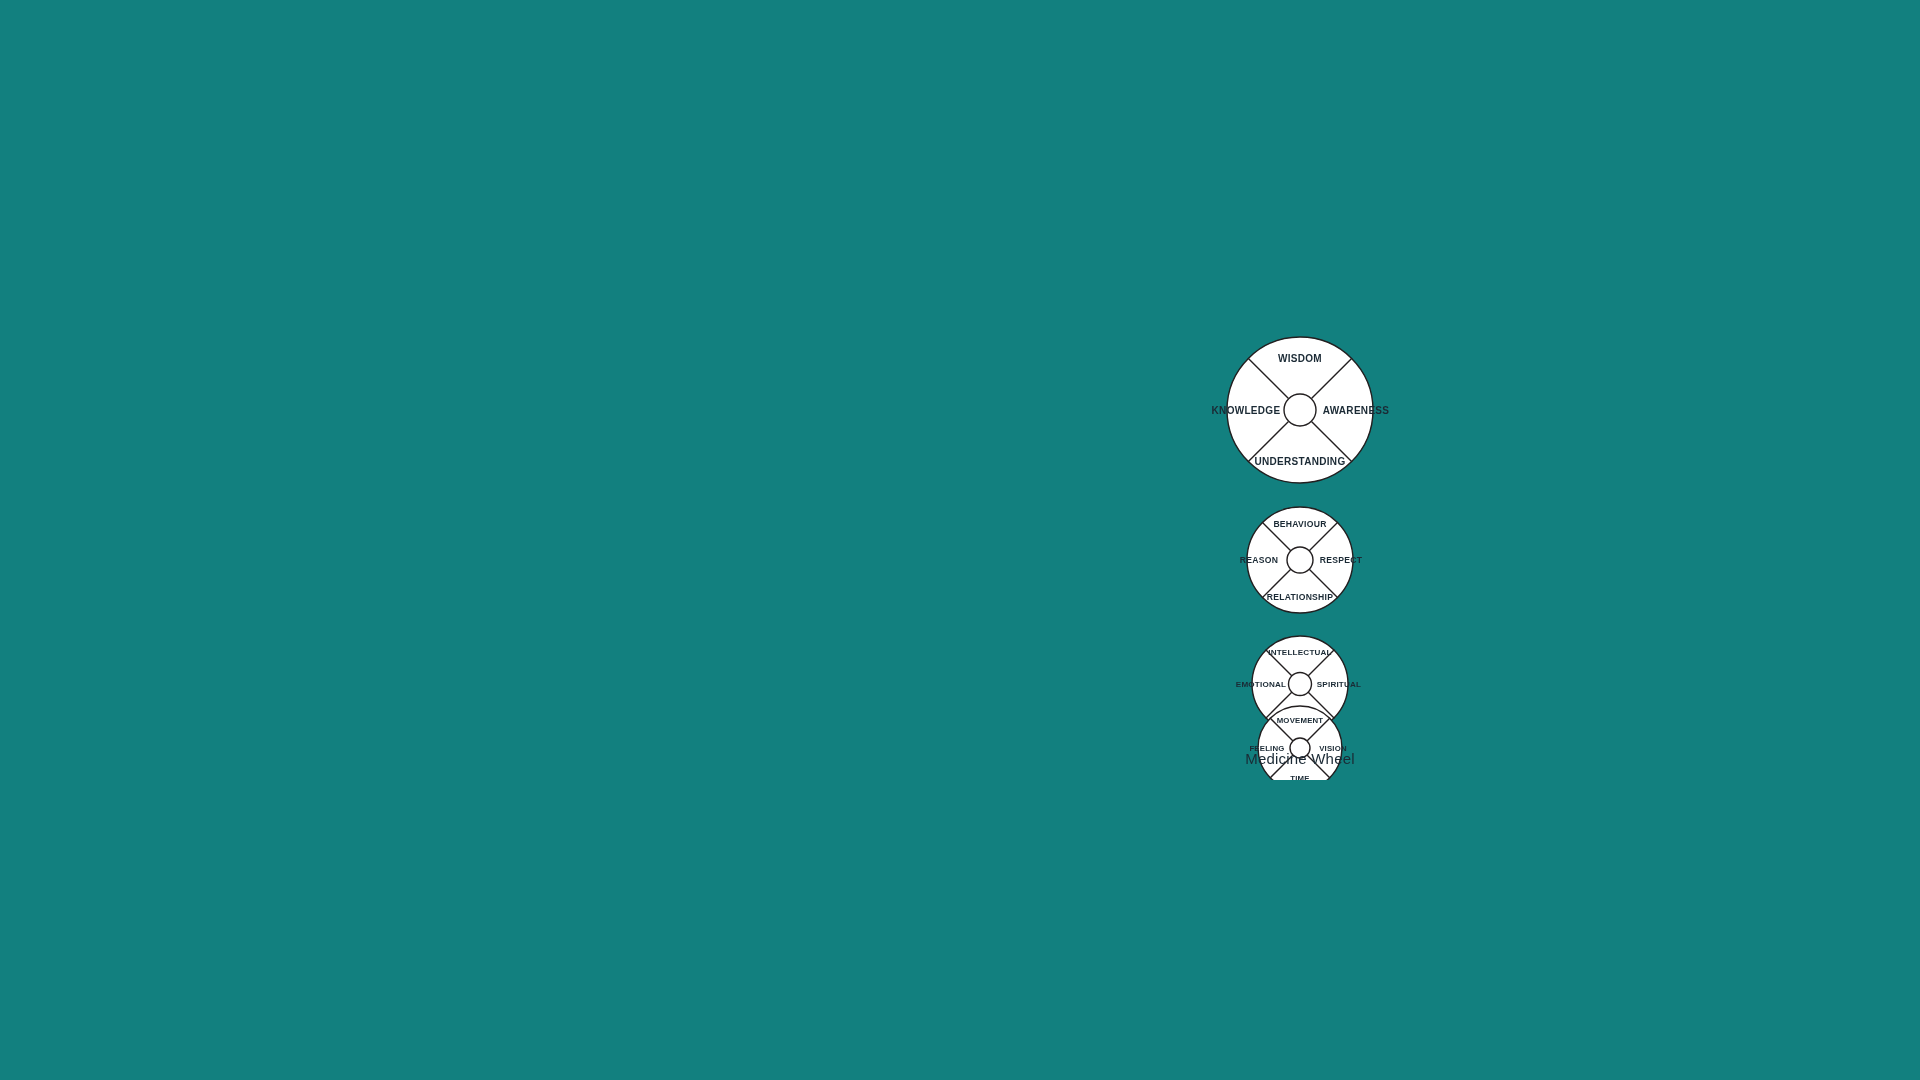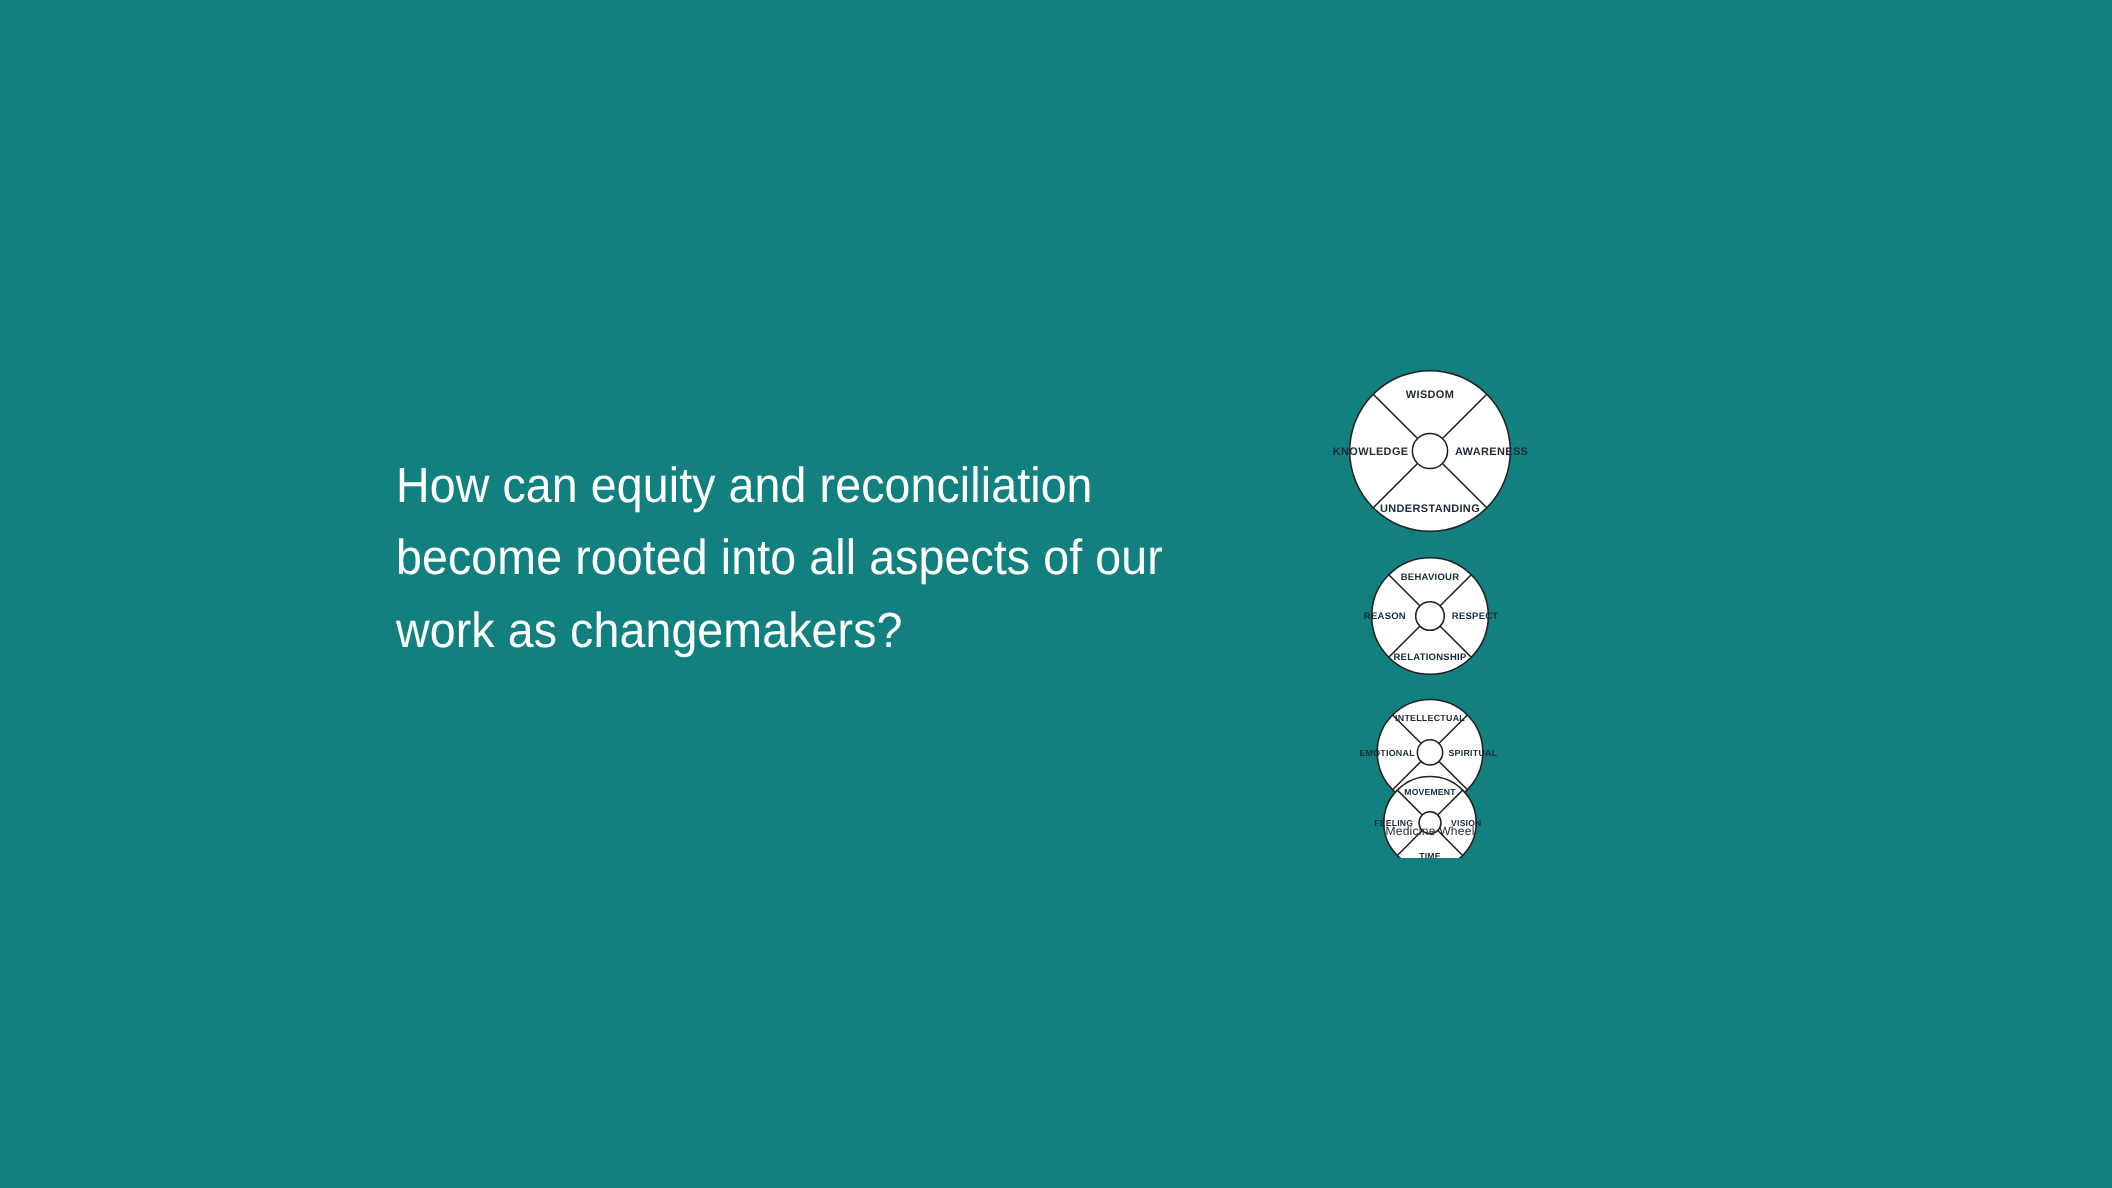--- a/index.html
+++ b/index.html
@@ -56,35 +56,30 @@
     height: 540px;
   }
 
   #figure-caption {
     position: absolute;
     left: 1180px;
     top: 750px;
     width: 240px;
     text-align: center;
     color: #1b2a35;
-    font-size: 11px;
+    font-size: 15px;
     letter-spacing: 0.2px;
     font-family: "Liberation Sans", sans-serif;
   }
 </style>
 </head>
 <body>
 
 <div id="slide">
 
-  <div id="headline">
-    <span class="hl-line">How can equity and reconciliation</span>
-    <span class="hl-line">become rooted into all aspects of our</span>
-    <span class="hl-line">work as changemakers?</span>
-  </div>
 
   <div id="wheel-figure">
     <svg id="wheel-svg" viewBox="0 0 240 540" xmlns="http://www.w3.org/2000/svg">
 
       <g stroke="#231f20" stroke-width="1.2" fill="none" stroke-dasharray="7 6">
 
         <line x1="73" y1="143" x2="84" y2="205"></line>
         <line x1="167" y1="143" x2="156" y2="205"></line>
 
         <line x1="84" y1="296" x2="92" y2="344"></line>

